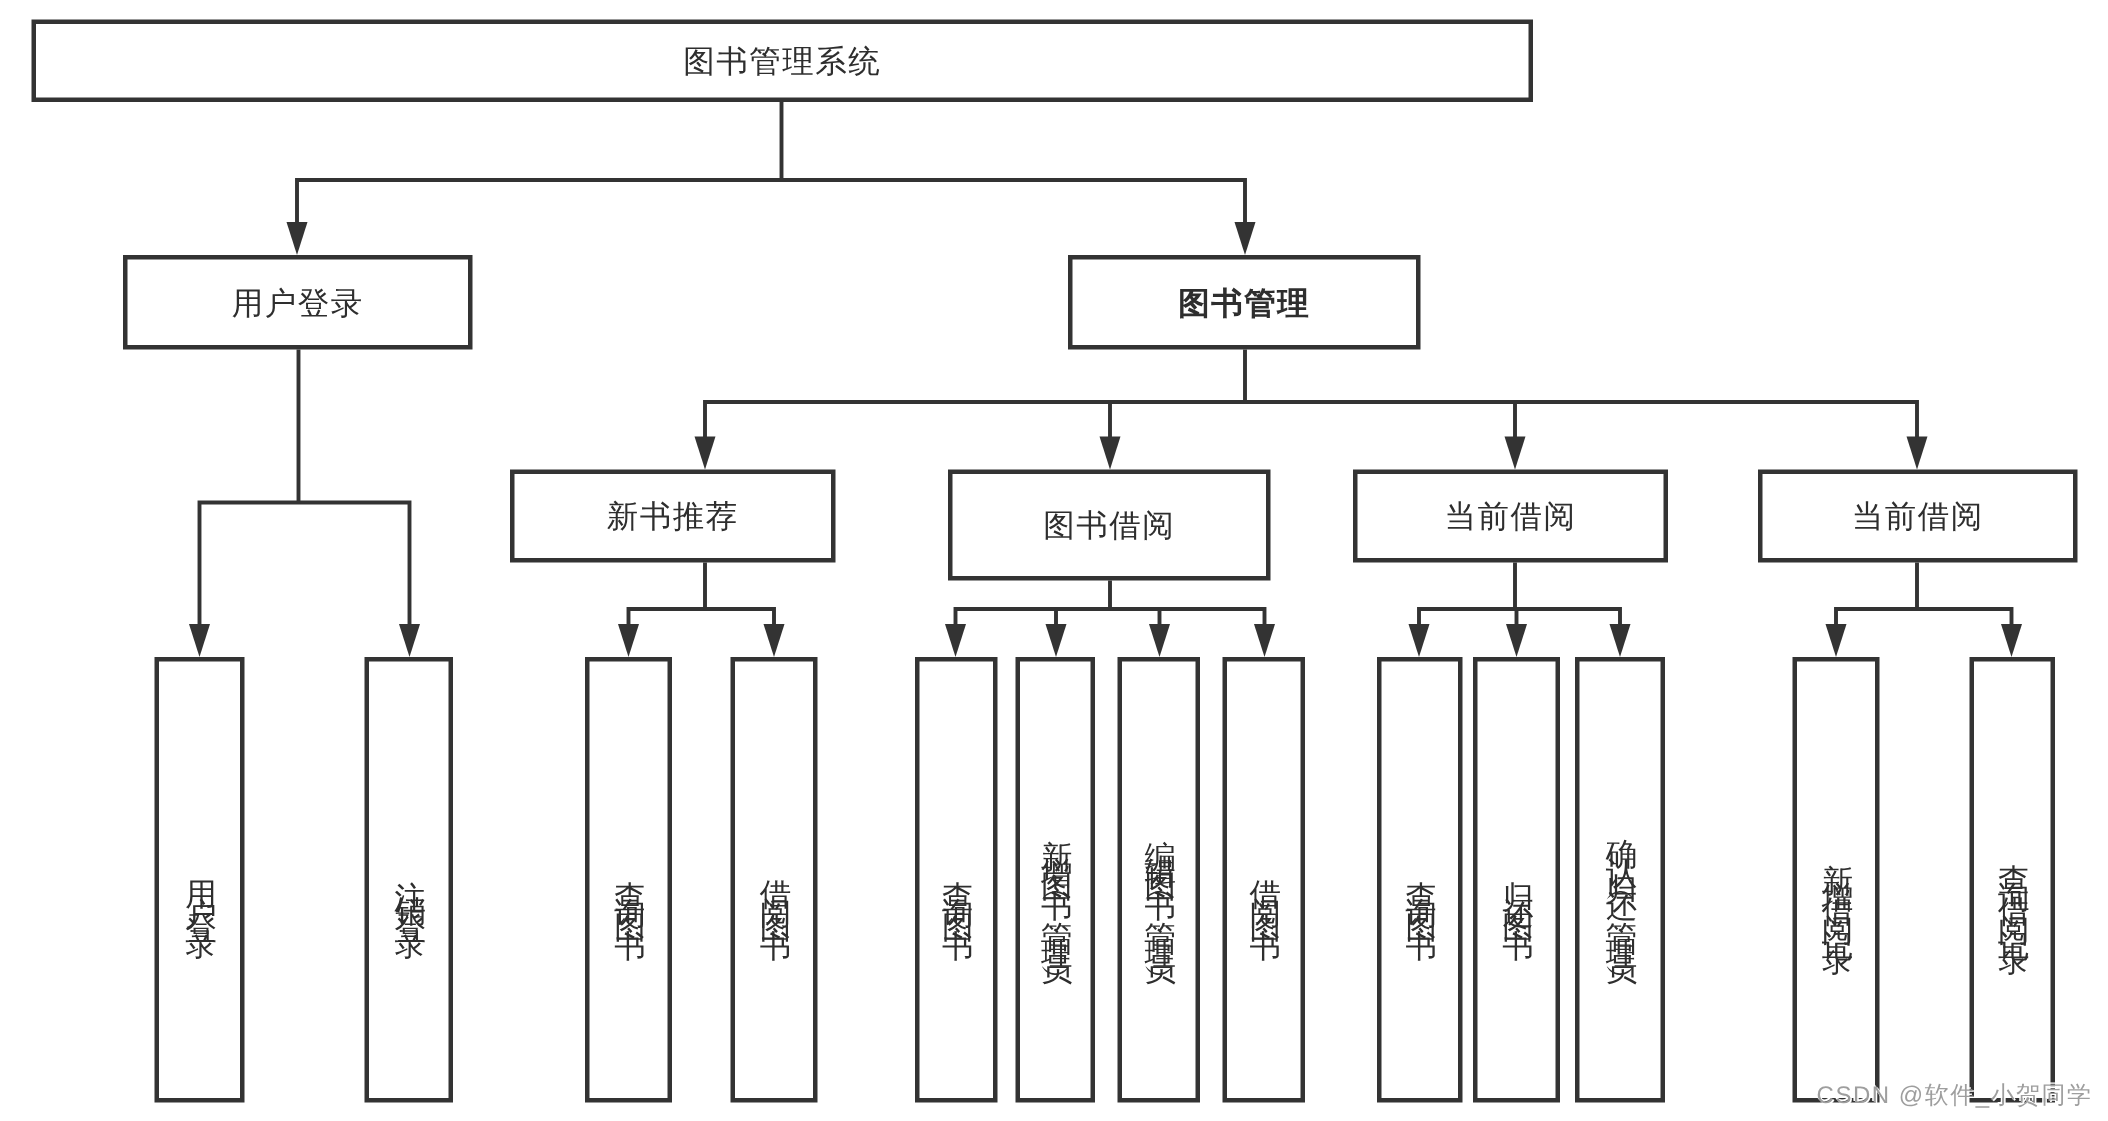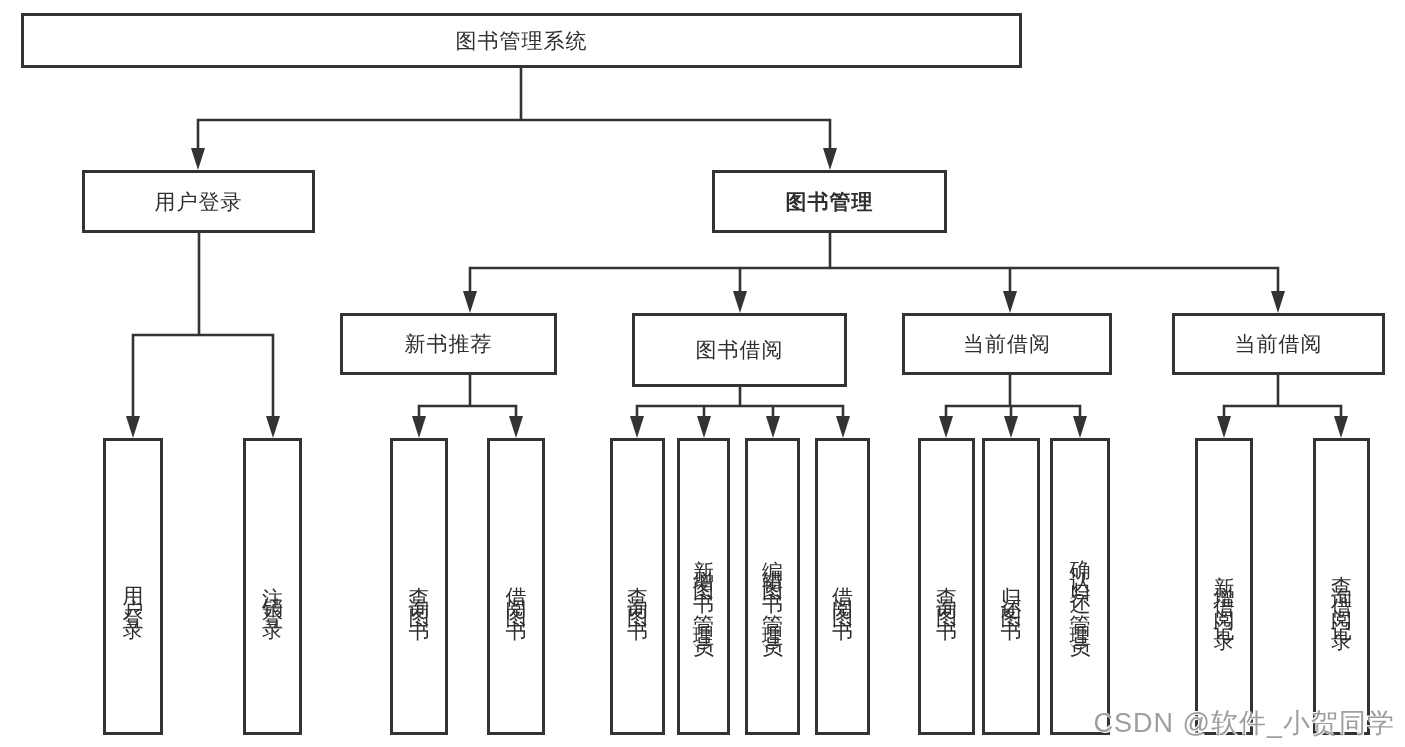--- a/index.html
+++ b/index.html
@@ -33,21 +33,21 @@
   .n-l-query2    {left:610px; width:55px;}
   .n-l-add       {left:677px; width:53px;}
   .n-l-edit      {left:745px; width:55px;}
   .n-l-borrow2   {left:815px; width:55px;}
   .n-l-query3    {left:918px; width:57px;}
   .n-l-return    {left:982px; width:58px;}
   .n-l-confirm   {left:1050px;width:60px;}
   .n-l-addrec    {left:1195px;width:58px;}
   .n-l-queryrec  {left:1313px;width:57px;}
   .watermark{
-    position:absolute;right:10px;bottom:6px;font-size:27px;color:#9e9e9e;
+    position:absolute;right:10px;bottom:6px;font-size:16px;color:#9e9e9e;
     text-shadow:1px 1px 0 #ffffff,-1px -1px 0 #ffffff;letter-spacing:1px;white-space:nowrap;
   }
 </style>
 </head>
 <body>
 
 <svg class="connectors" viewBox="0 0 1405 747">
   <g stroke="#333333" stroke-width="2.6" fill="none" stroke-linecap="square">
 
     <path d="M521,68 L521,120 M198,120 L830,120 M198,120 L198,150 M830,120 L830,150"></path>

